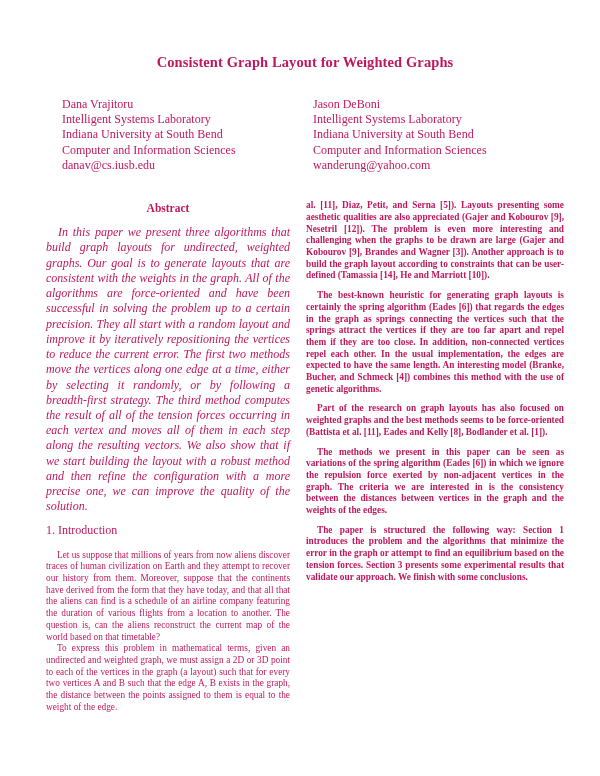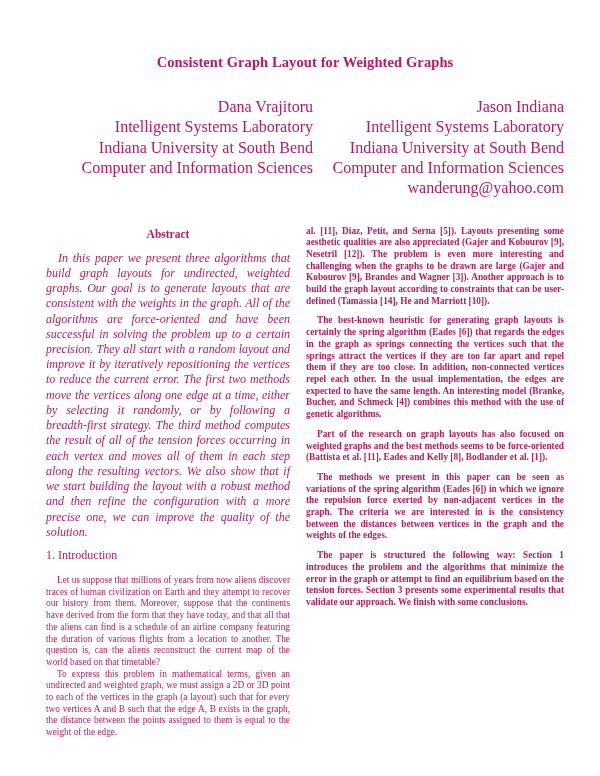--- a/index.html
+++ b/index.html
@@ -26,22 +26,22 @@
     font-weight: bold;
     letter-spacing: 0.1px;
   }
   .authors {
     display: flex;
     width: 100%;
     margin-bottom: 27px;
   }
   .author-block {
     flex: 1 1 50%;
-    text-align: right;
-    font-size: 16px;
+    text-align: left;
+    font-size: 12px;
     line-height: 1.27;
   }
   .author-block.first {
     padding-left: 16px;
   }
   .columns {
     display: flex;
     gap: 16px;
   }
   .col-left {
@@ -92,23 +92,24 @@
 <div class="page">
 
   <h1 class="title">Consistent Graph Layout for Weighted Graphs</h1>
 
   <div class="authors">
     <div class="author-block first">
       <div>Dana Vrajitoru</div>
       <div>Intelligent Systems Laboratory</div>
       <div>Indiana University at South Bend</div>
       <div>Computer and Information Sciences</div>
+      <div>danav@cs.iusb.edu</div>
     </div>
     <div class="author-block">
-      <div>Jason Indiana</div>
+      <div>Jason DeBoni</div>
       <div>Intelligent Systems Laboratory</div>
       <div>Indiana University at South Bend</div>
       <div>Computer and Information Sciences</div>
       <div>wanderung@yahoo.com</div>
     </div>
   </div>
 
   <div class="columns">
 
     <div class="col-left">

